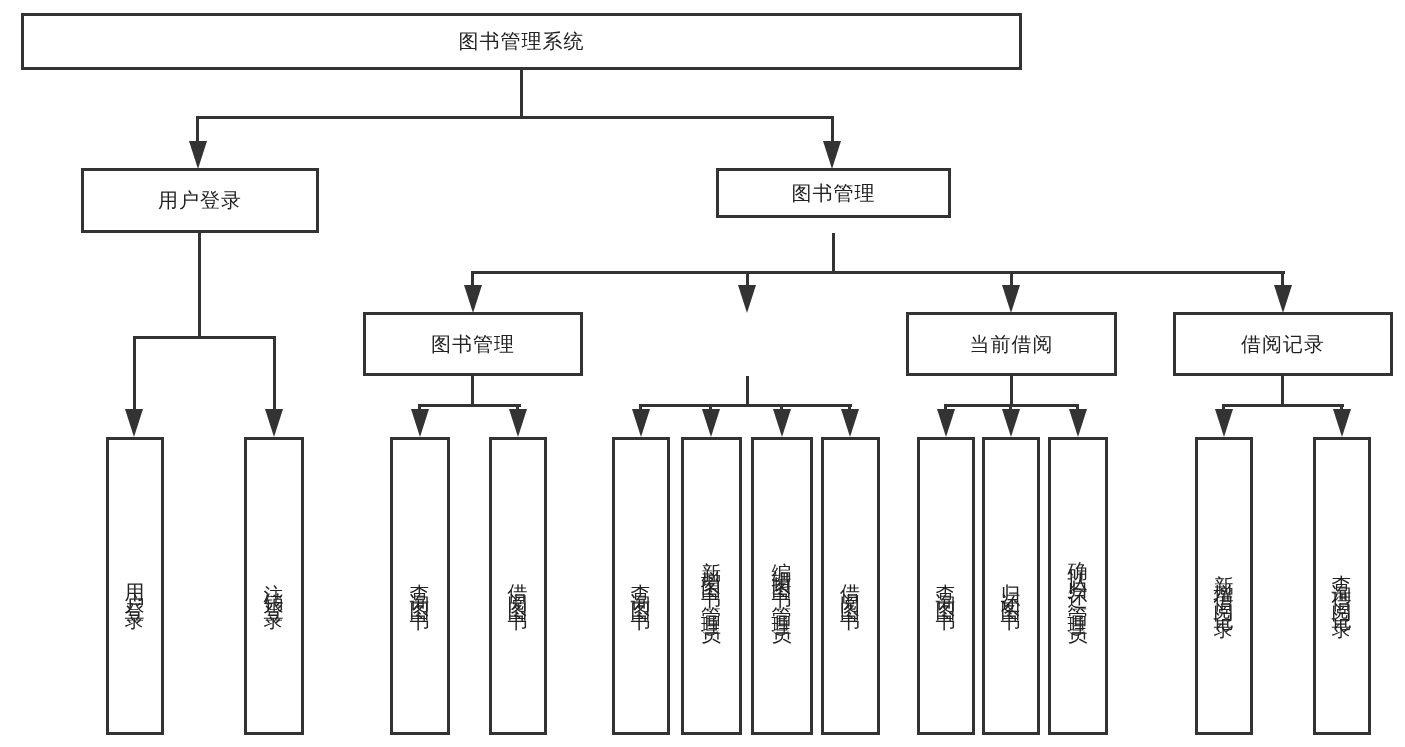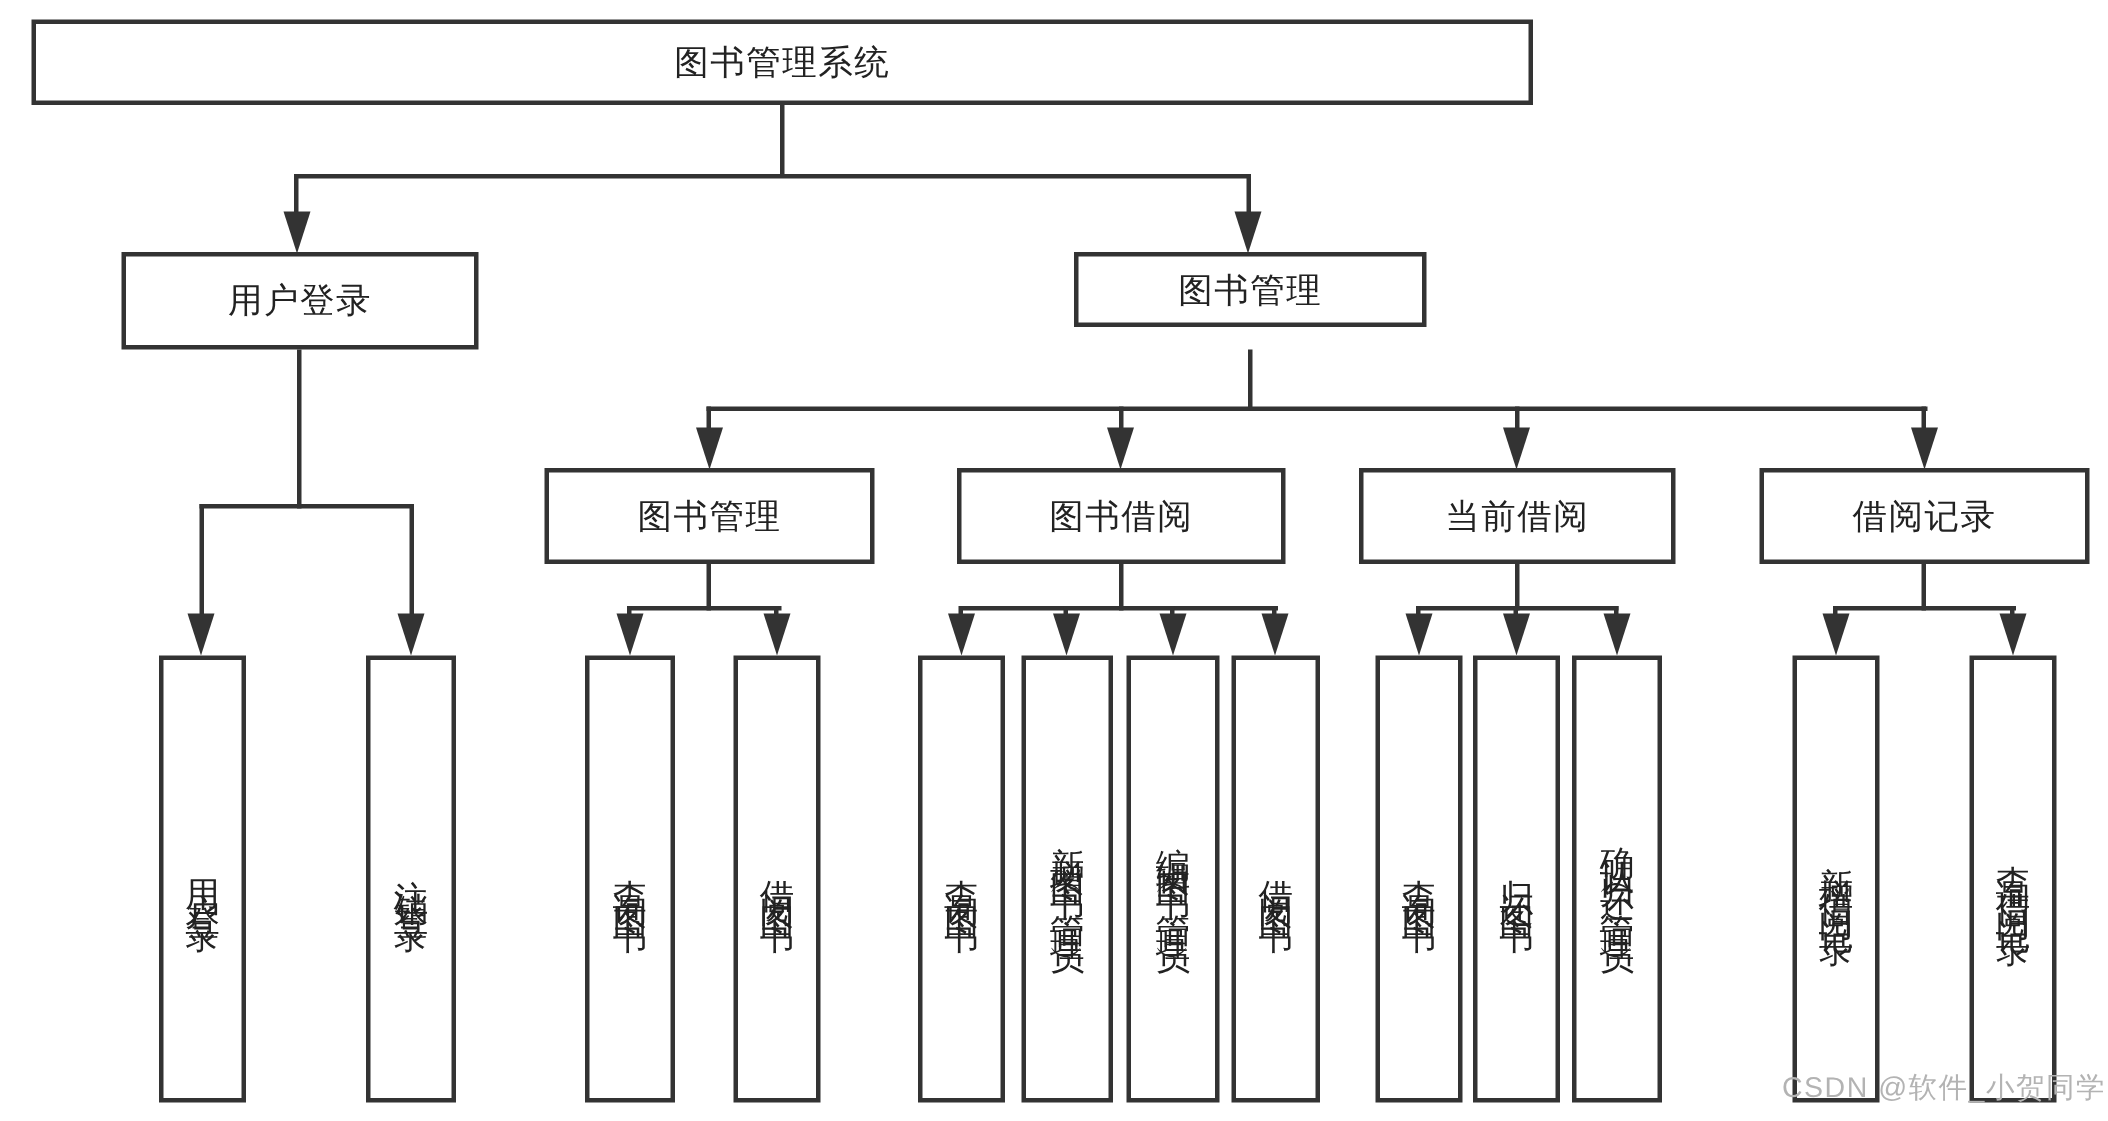--- a/index.html
+++ b/index.html
@@ -13,21 +13,21 @@
     overflow: hidden;
   }
   .box {
     position: absolute;
     box-sizing: border-box;
     border: 3px solid #333333;
     background: #ffffff;
     display: flex;
     align-items: center;
     justify-content: center;
-    font-size: 23px;
+    font-size: 20px;
     letter-spacing: 1px;
     text-align: center;
   }
   .leaf { top: 437px; height: 298px; }
   .vtext {
     writing-mode: vertical-rl;
     text-orientation: mixed;
     letter-spacing: 9px;
     line-height: 1;
   }
@@ -86,23 +86,20 @@
   <i class="arr" style="left:464px;top:285px"></i>
   <i class="v" style="left:746px;top:271px;height:17px"></i>
   <i class="arr" style="left:738px;top:285px"></i>
   <i class="v" style="left:1010px;top:271px;height:17px"></i>
   <i class="arr" style="left:1002px;top:285px"></i>
   <i class="v" style="left:1281px;top:271px;height:17px"></i>
   <i class="arr" style="left:1274px;top:285px"></i>
 
   <div class="box" style="left:363px;top:312px;width:220px;height:64px">
     <span>图书管理</span>
-  </div>
-  <div class="box" style="left:638px;top:312px;width:219px;height:64px">
-    <span>图书借阅</span>
   </div>
   <div class="box" style="left:1173px;top:312px;width:220px;height:64px">
     <span>借阅记录</span>
   </div>
   <div class="box" style="left:906px;top:312px;width:211px;height:64px">
     <span>当前借阅</span>
   </div>
 
   <i class="v" style="left:471px;top:376px;height:31px"></i>
   <i class="h" style="left:419px;top:404px;width:102px"></i>
@@ -175,15 +172,14 @@
     <span class="vtext">确认归还（管理员）</span>
   </div>
 
   <div class="box leaf" style="left:1195px;width:58px">
     <span class="vtext">新增借阅记录</span>
   </div>
   <div class="box leaf" style="left:1313px;width:58px">
     <span class="vtext">查询借阅记录</span>
   </div>
 
-  <div class="watermark">CSDN @软件_小贺同学</div>
 
 </div>
 
 </body></html>

